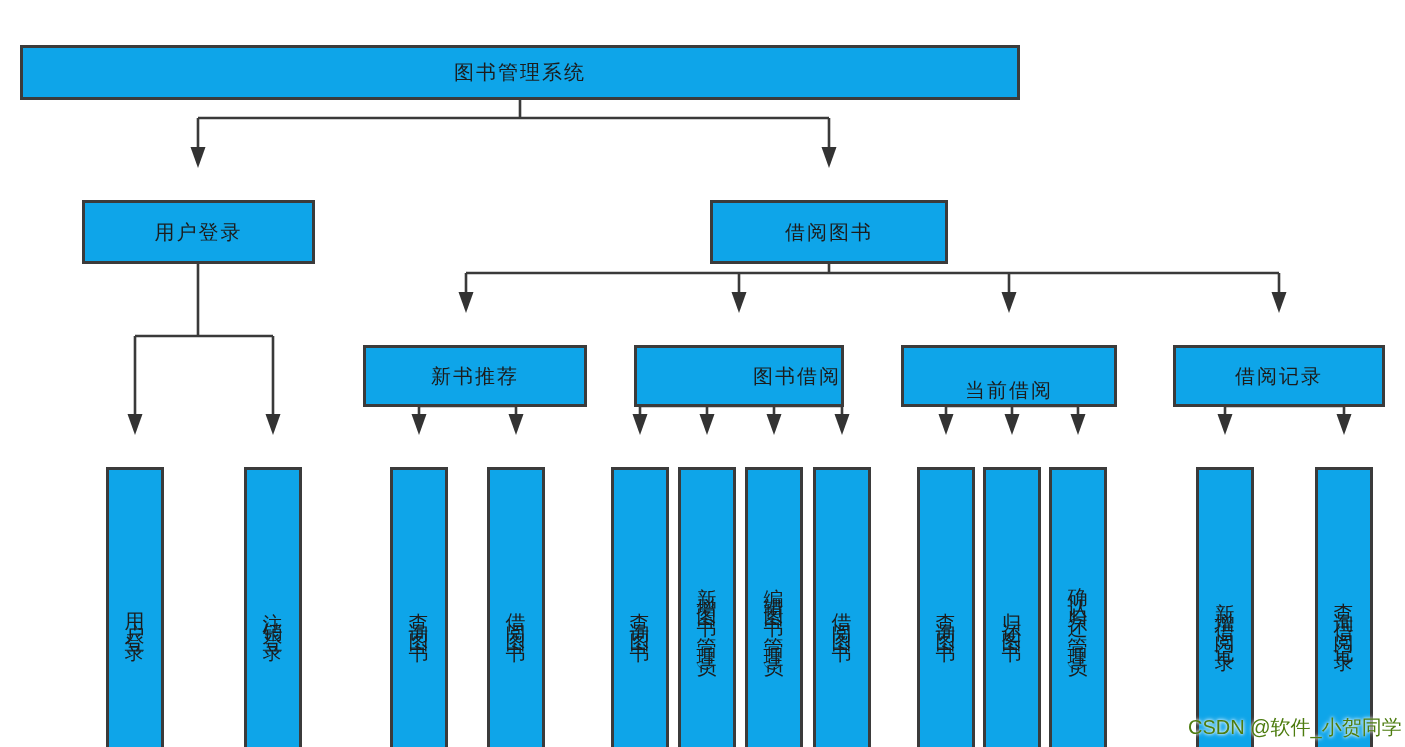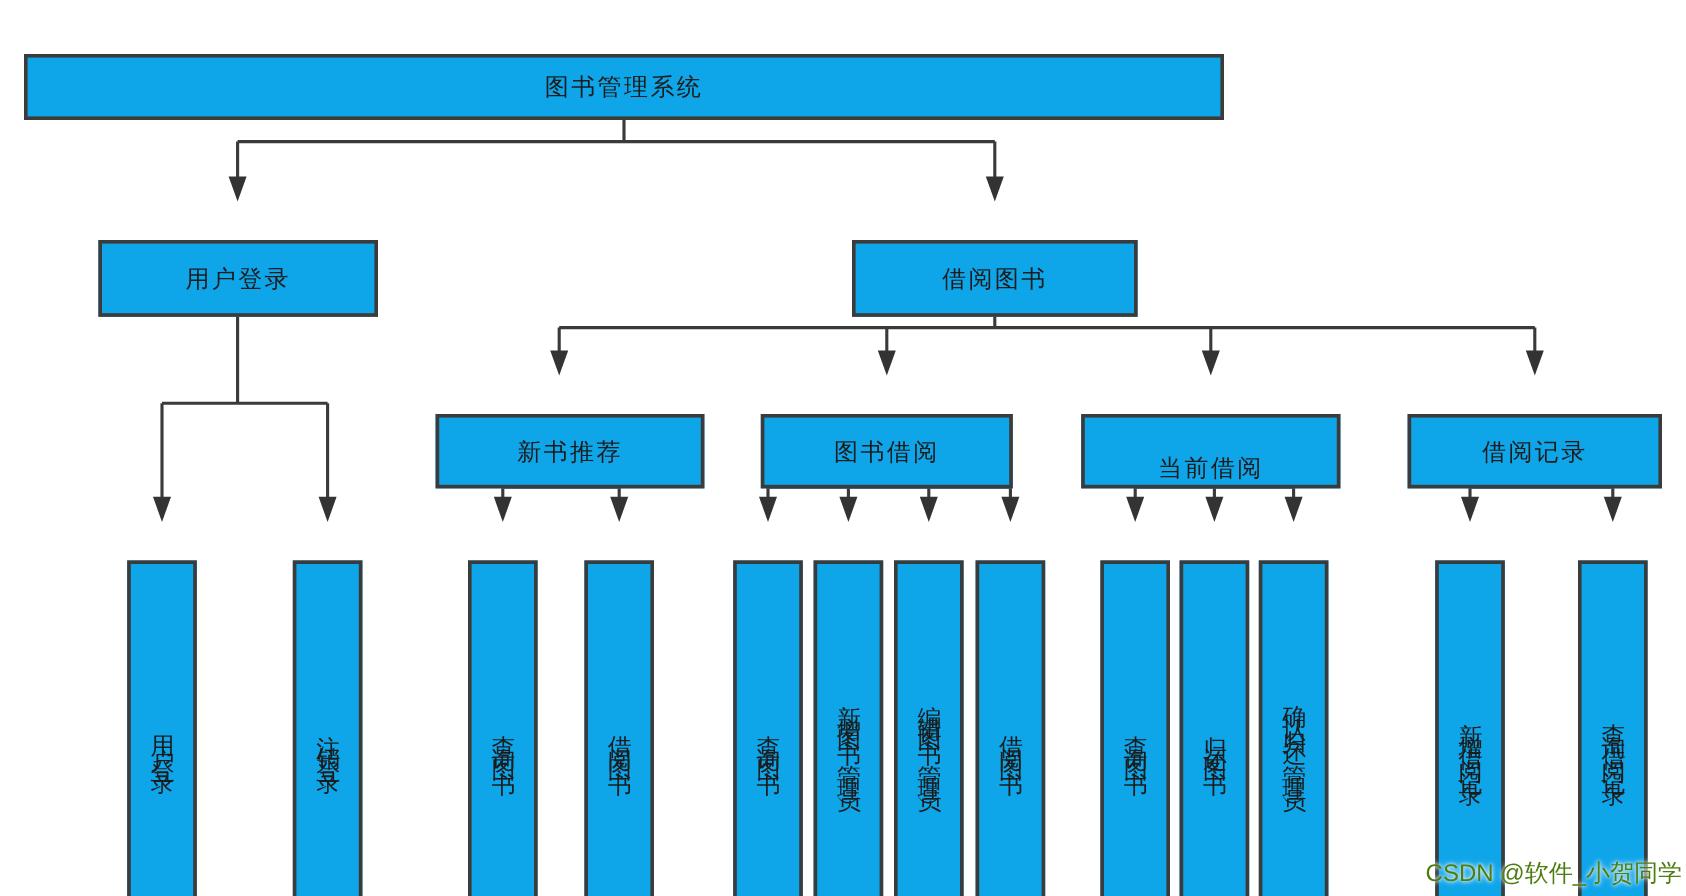--- a/index.html
+++ b/index.html
@@ -121,21 +121,21 @@
   <div class="node hbox" style="left:82px; top:168px; width:233px; height:64px;">
     <span>用户登录</span>
   </div>
   <div class="node hbox" style="left:710px; top:168px; width:238px; height:64px;">
     <span>借阅图书</span>
   </div>
 
   <div class="node hbox" style="left:363px; top:313px; width:224px; height:62px;">
     <span>新书推荐</span>
   </div>
-  <div class="node hbox" style="left:634px; top:313px; width:210px; height:62px;">
+  <div class="node hbox" style="left:634px; top:313px; width:210px; height:62px;justify-content:flex-end;">
     <span>图书借阅</span>
   </div>
   <div class="node hbox" style="left:901px; top:313px; width:216px; height:62px;align-items:flex-end;">
     <span>当前借阅</span>
   </div>
   <div class="node hbox" style="left:1173px; top:313px; width:212px; height:62px;">
     <span>借阅记录</span>
   </div>
 
   <div class="node vbox" style="left:106px;">

